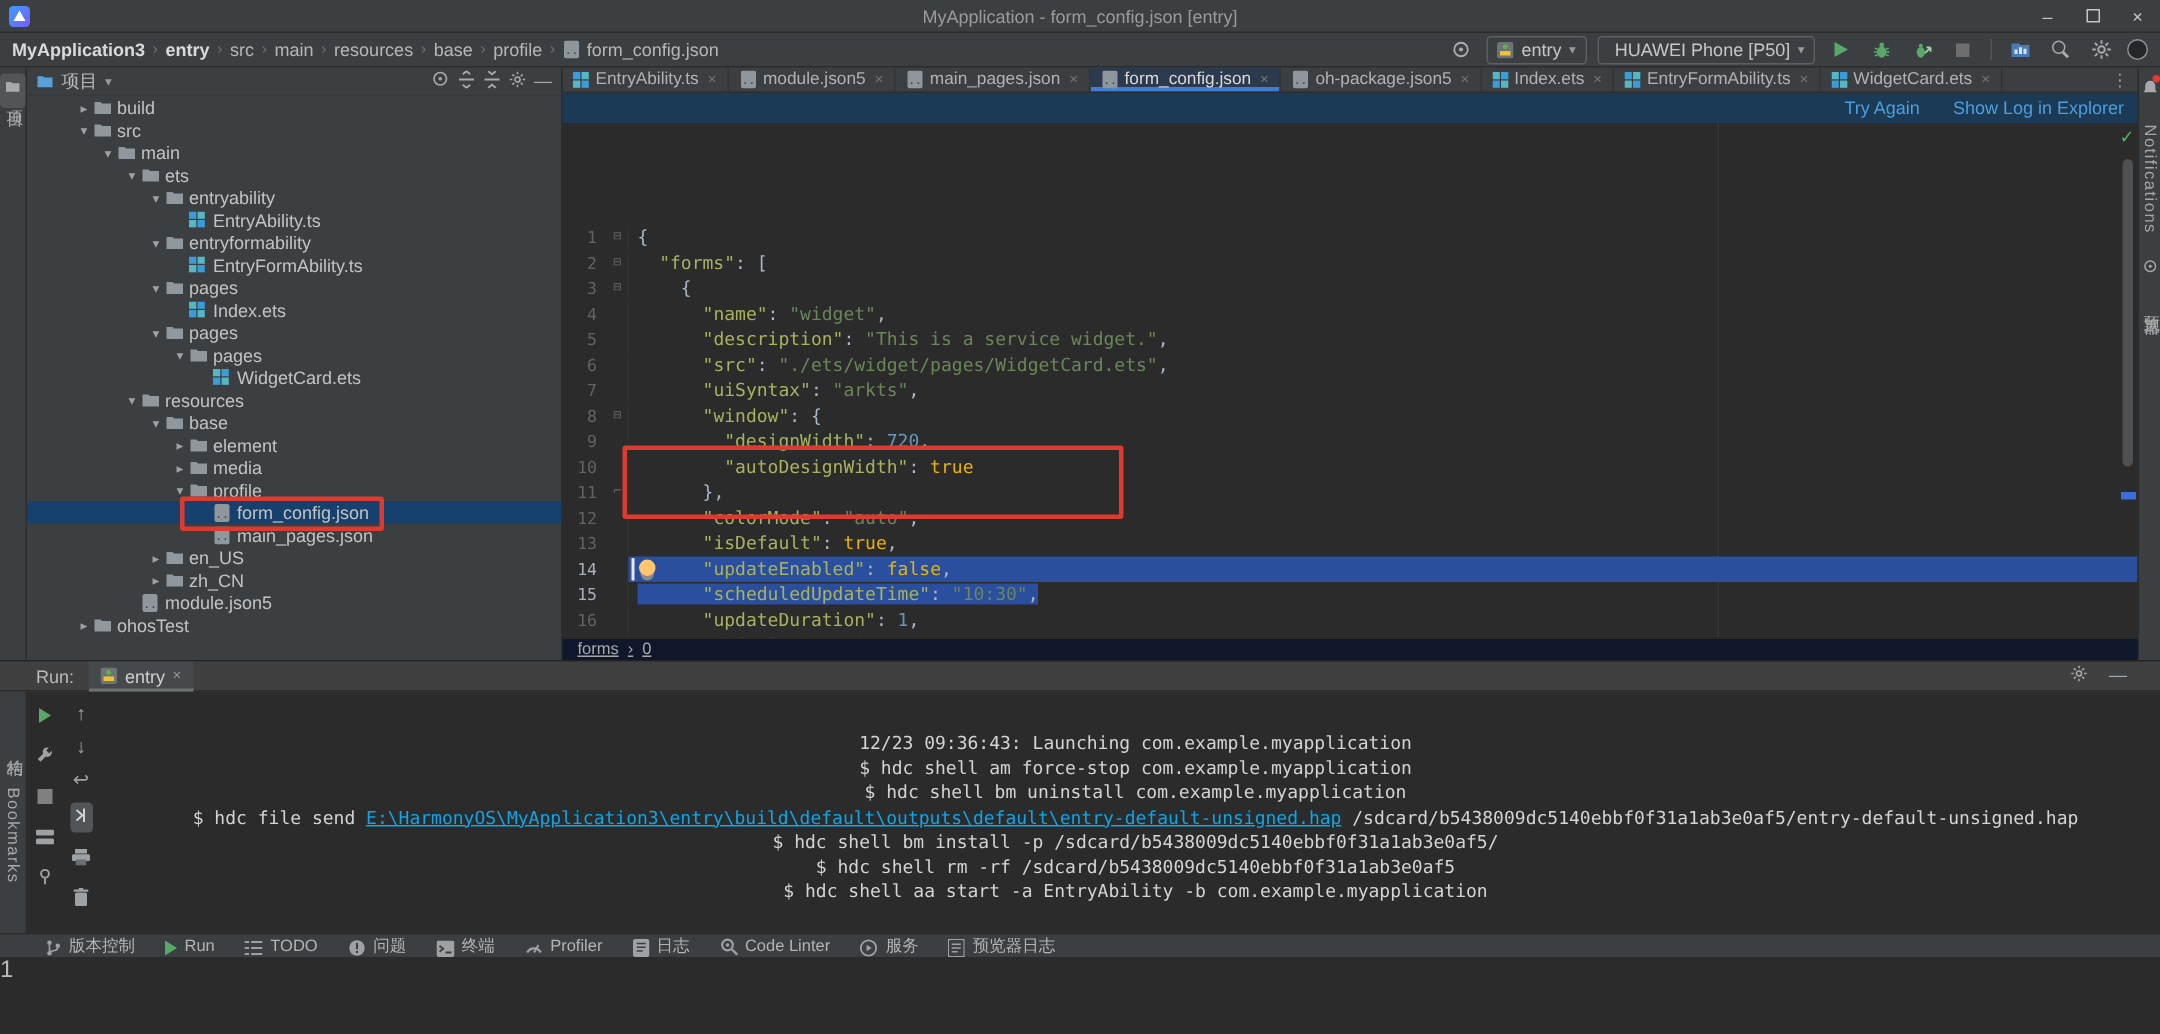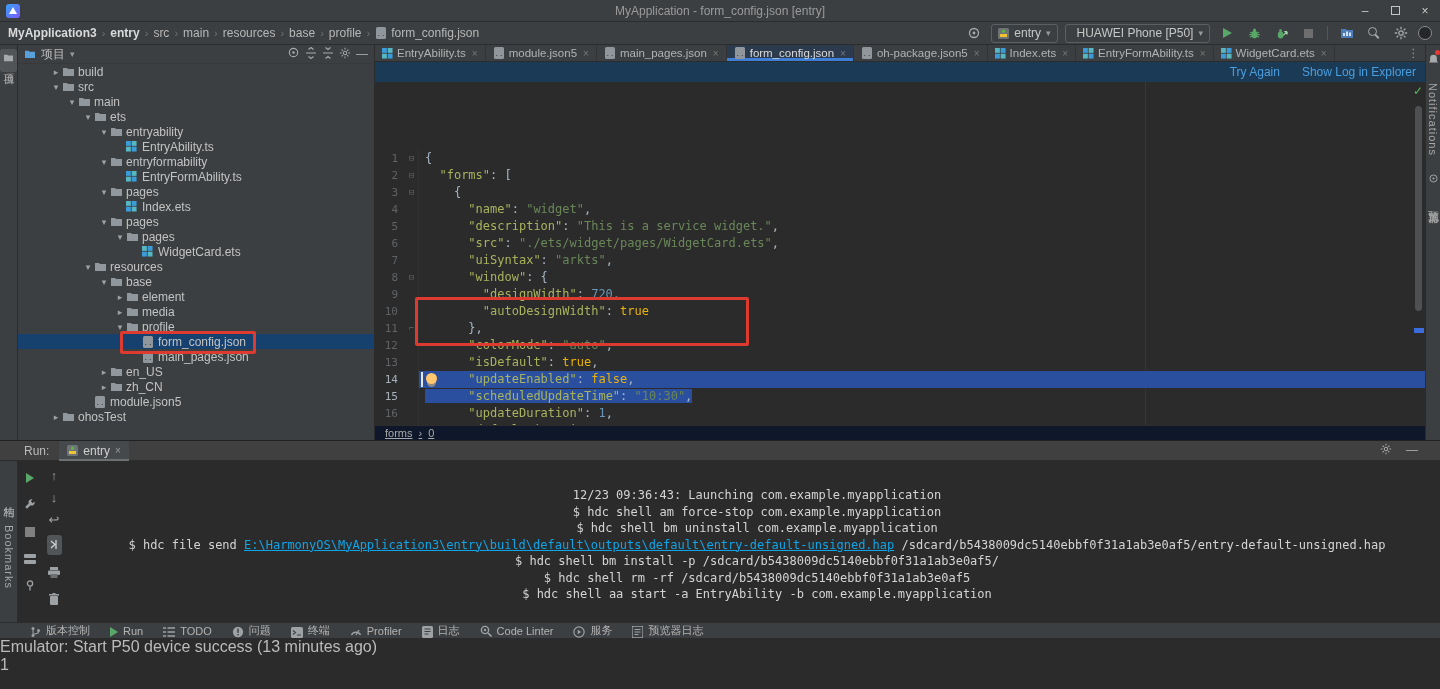--- a/index.html
+++ b/index.html
@@ -817,21 +817,20 @@
           <rect width="11" height="12" rx="1.5" fill="none" stroke="#9fa2a5" stroke-width="1.3"></rect>
           <path d="M2.5 3.5h6M2.5 6h6M2.5 8.5h4" stroke="#9fa2a5" stroke-width="1.1"></path>
         </svg>
       </span>
       <span>预览器日志</span>
     </div>
   </div>
 
 <div class="statusbar">
   <span class="devic" style="height:10px;width:12px;"></span>
-  <span>Emulator: Start P50 device success (13 minutes ago)</span>
 </div>
 
 <div class="taskbar">
   <div class="weather">
     <span class="wicon">
       <span class="wbadge">1</span></span>
     
   </div>
 
 </div>

